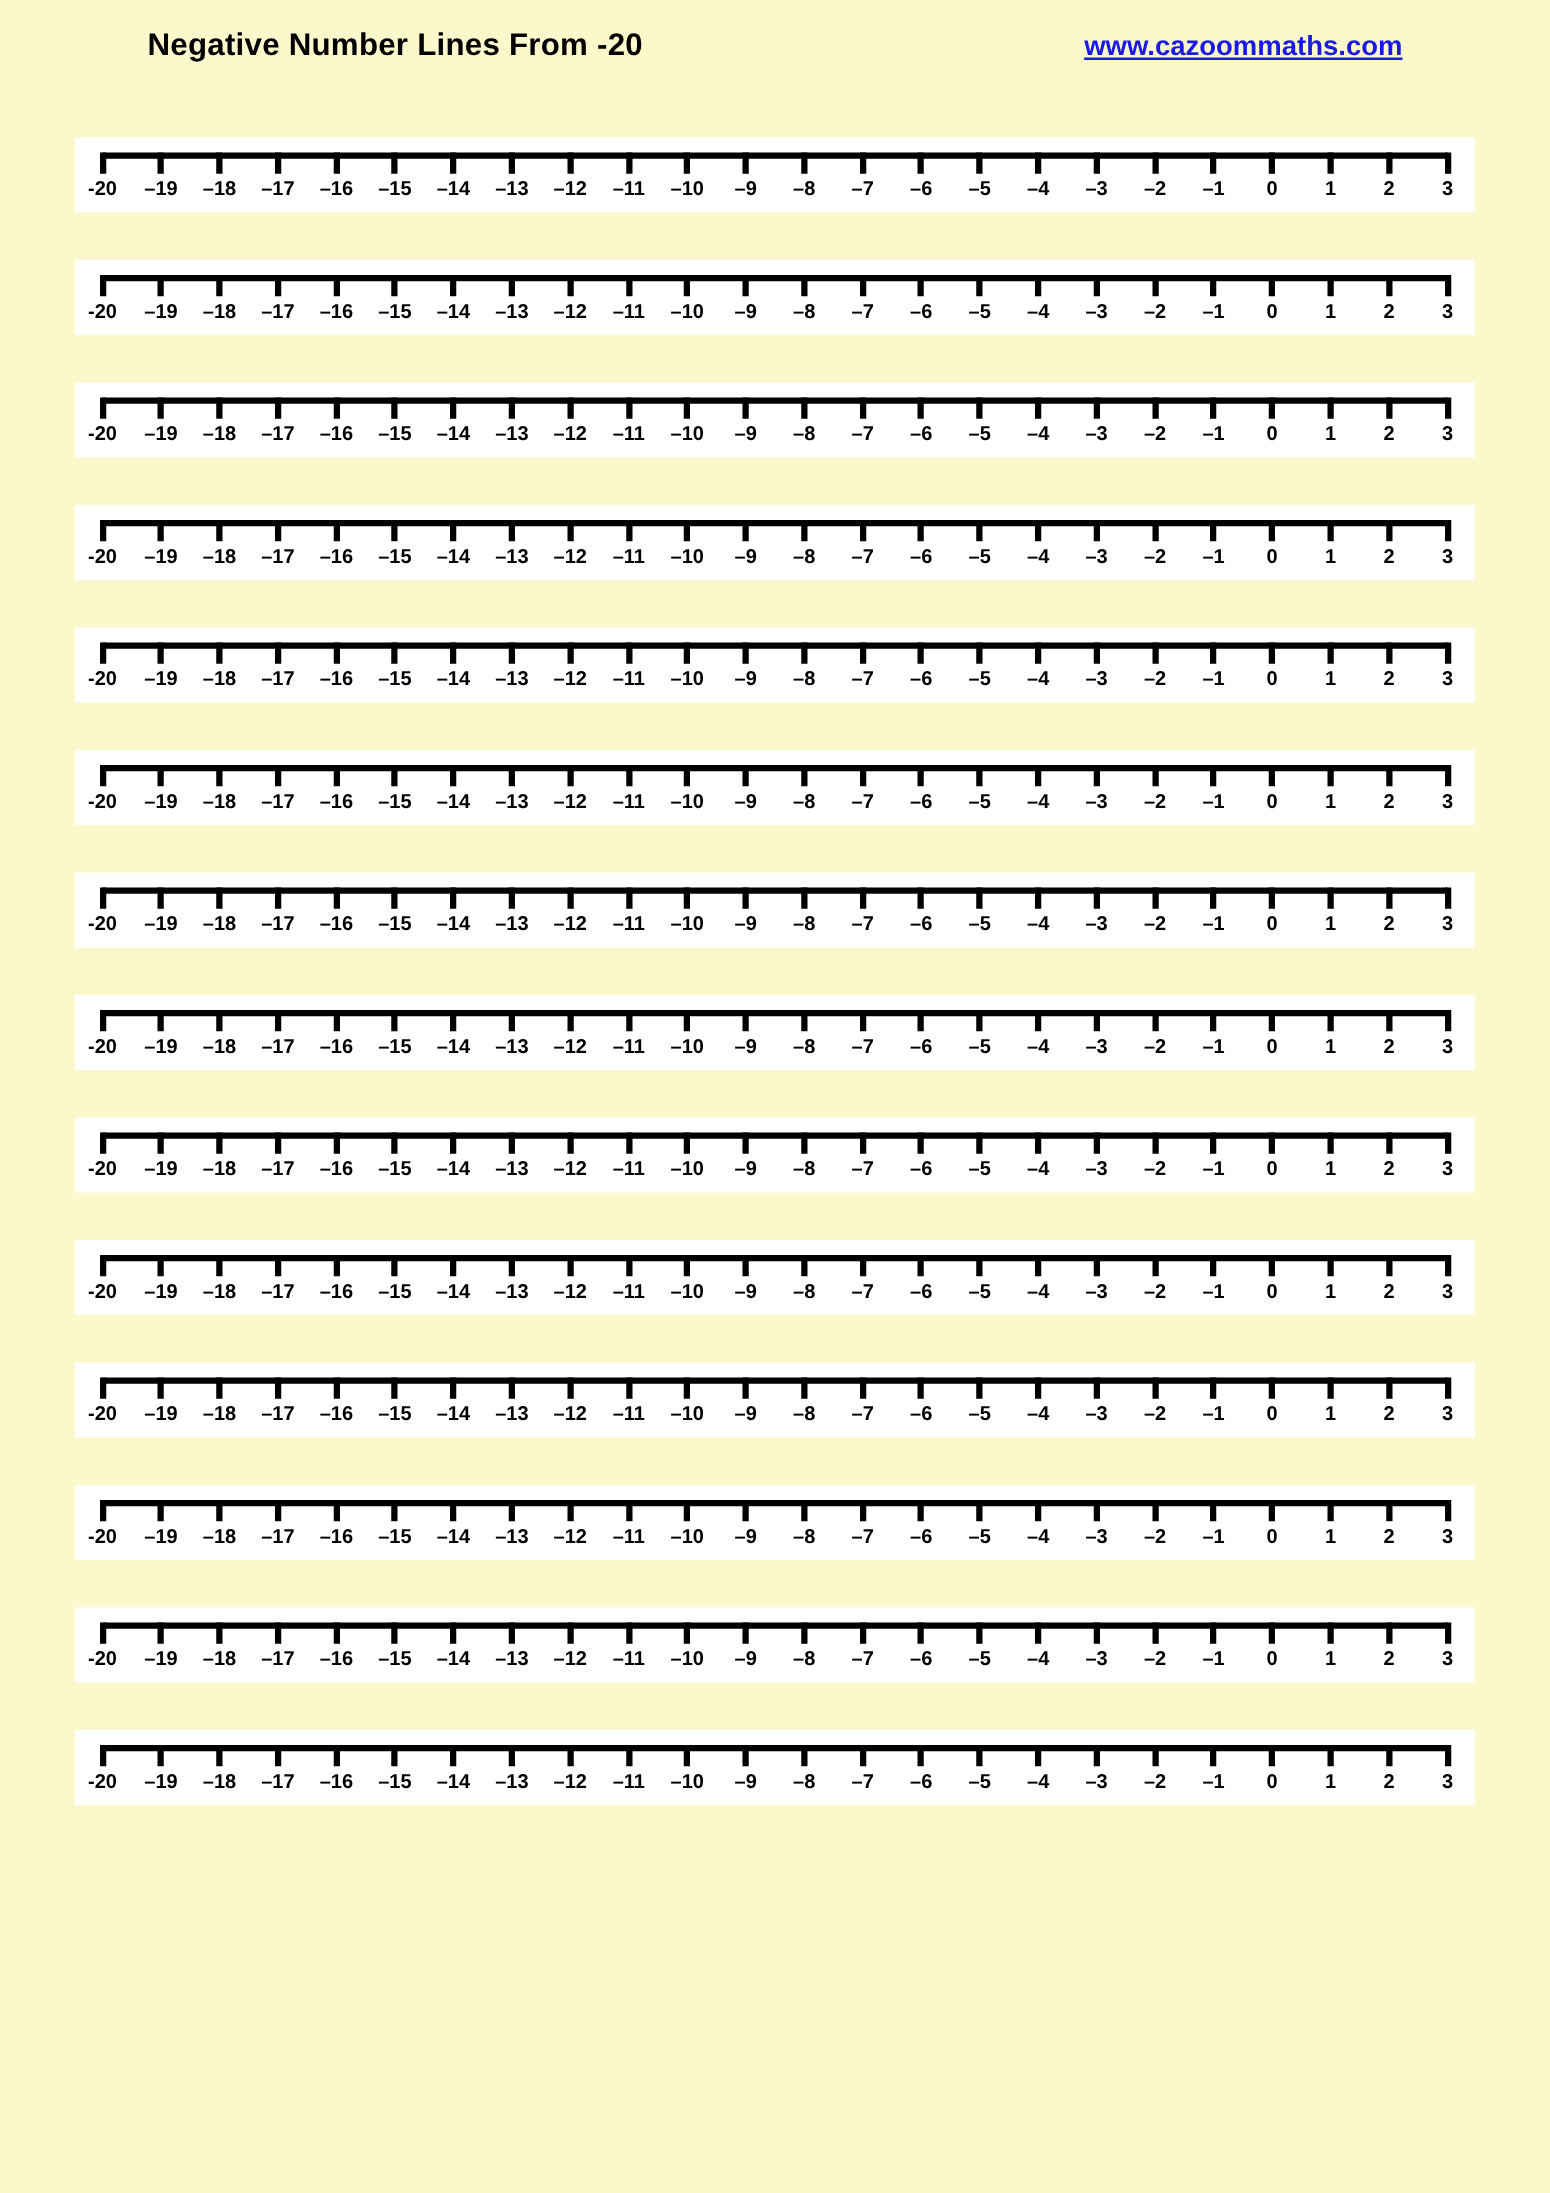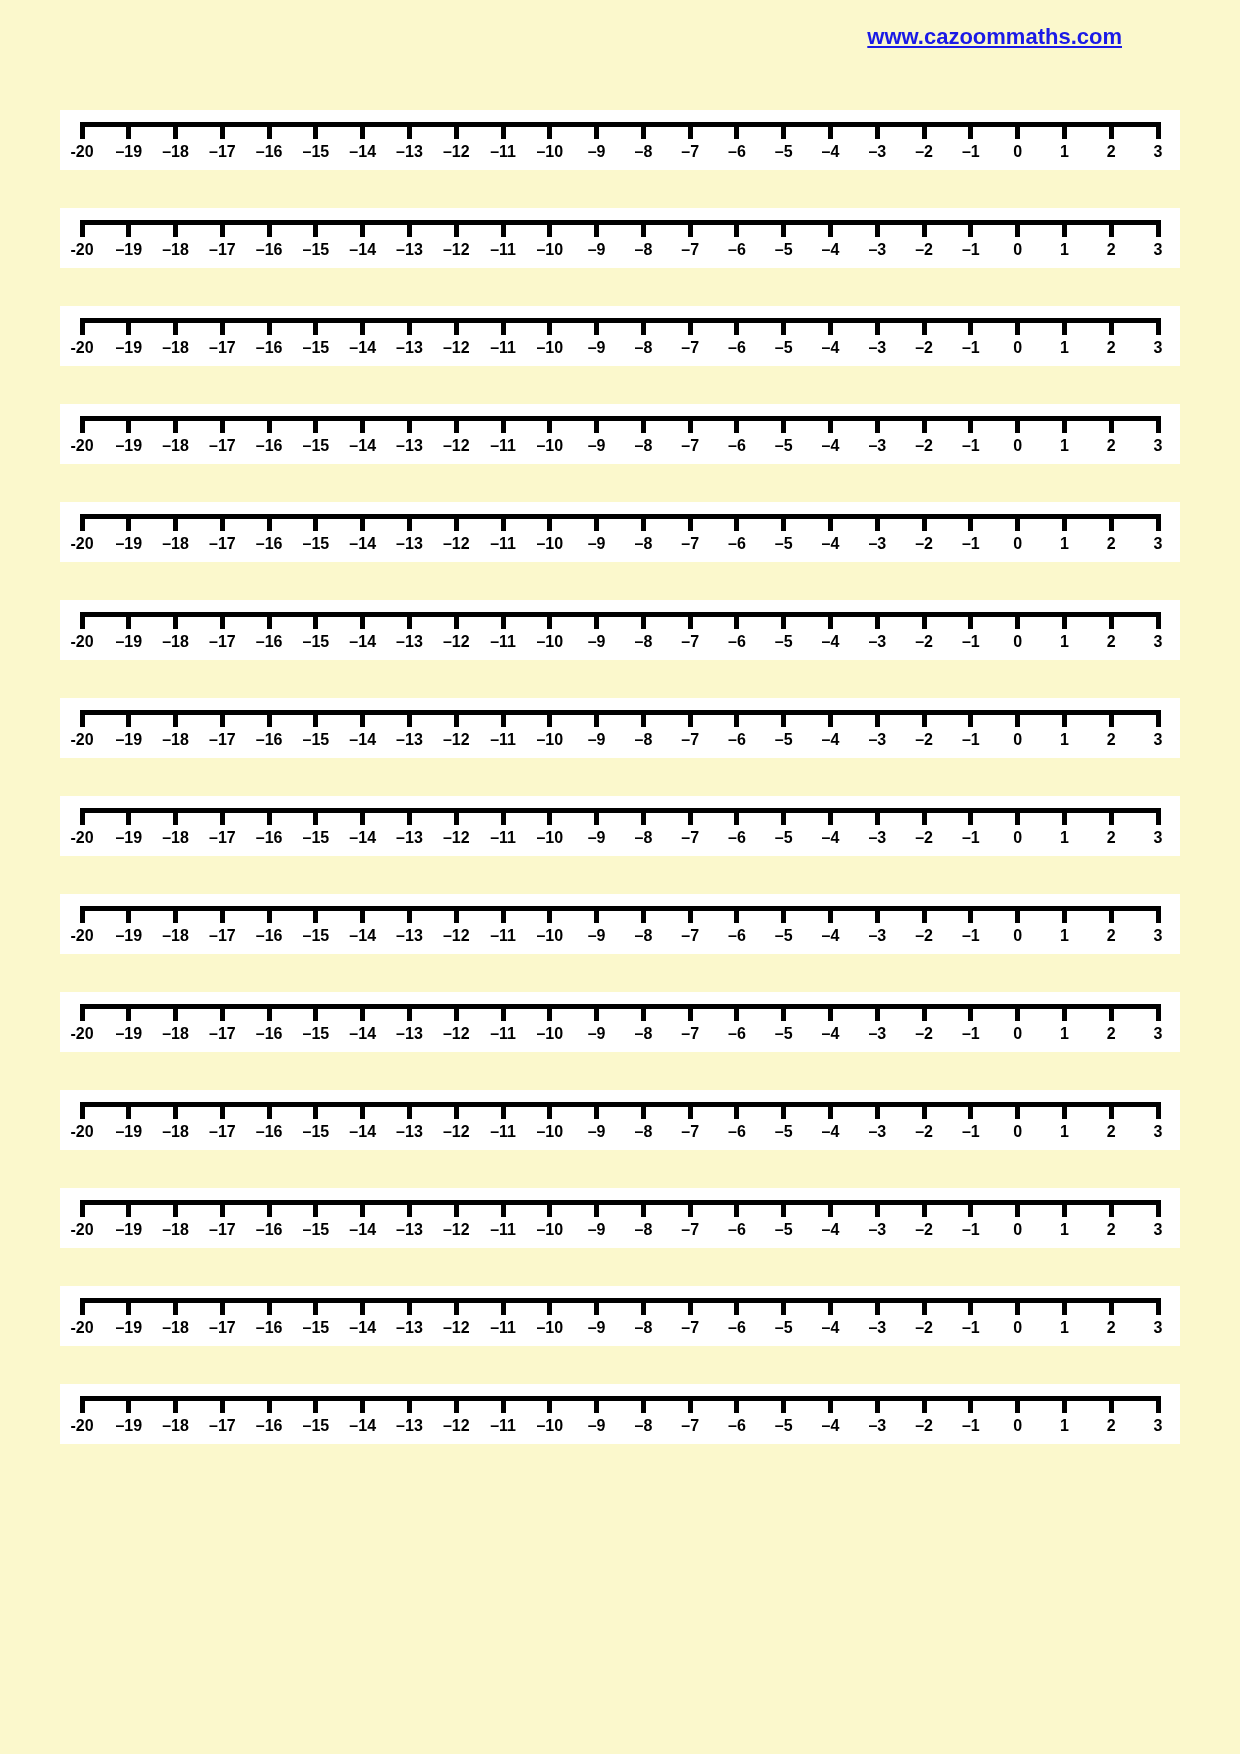--- a/index.html
+++ b/index.html
@@ -97,20 +97,21 @@
     font-family: "Liberation Sans", sans-serif;
     line-height: 20px;
   }
 </style>
 </head>
 <body>
 
 <div class="page">
 
   <div class="header">
+    <div class="title">Negative Number Lines From -20</div>
     <a class="site-link">www.cazoommaths.com</a>
   </div>
 
   <div class="lines-area" id="lines-area">
       <div class="numberline">
         <div class="axis"></div>
         <div class="ticks">
           <div class="tick" style="left: 0%;"></div>
           <div class="tick-label" style="left: 0%;">-20</div>
           <div class="tick" style="left: 4.34783%;"></div>

